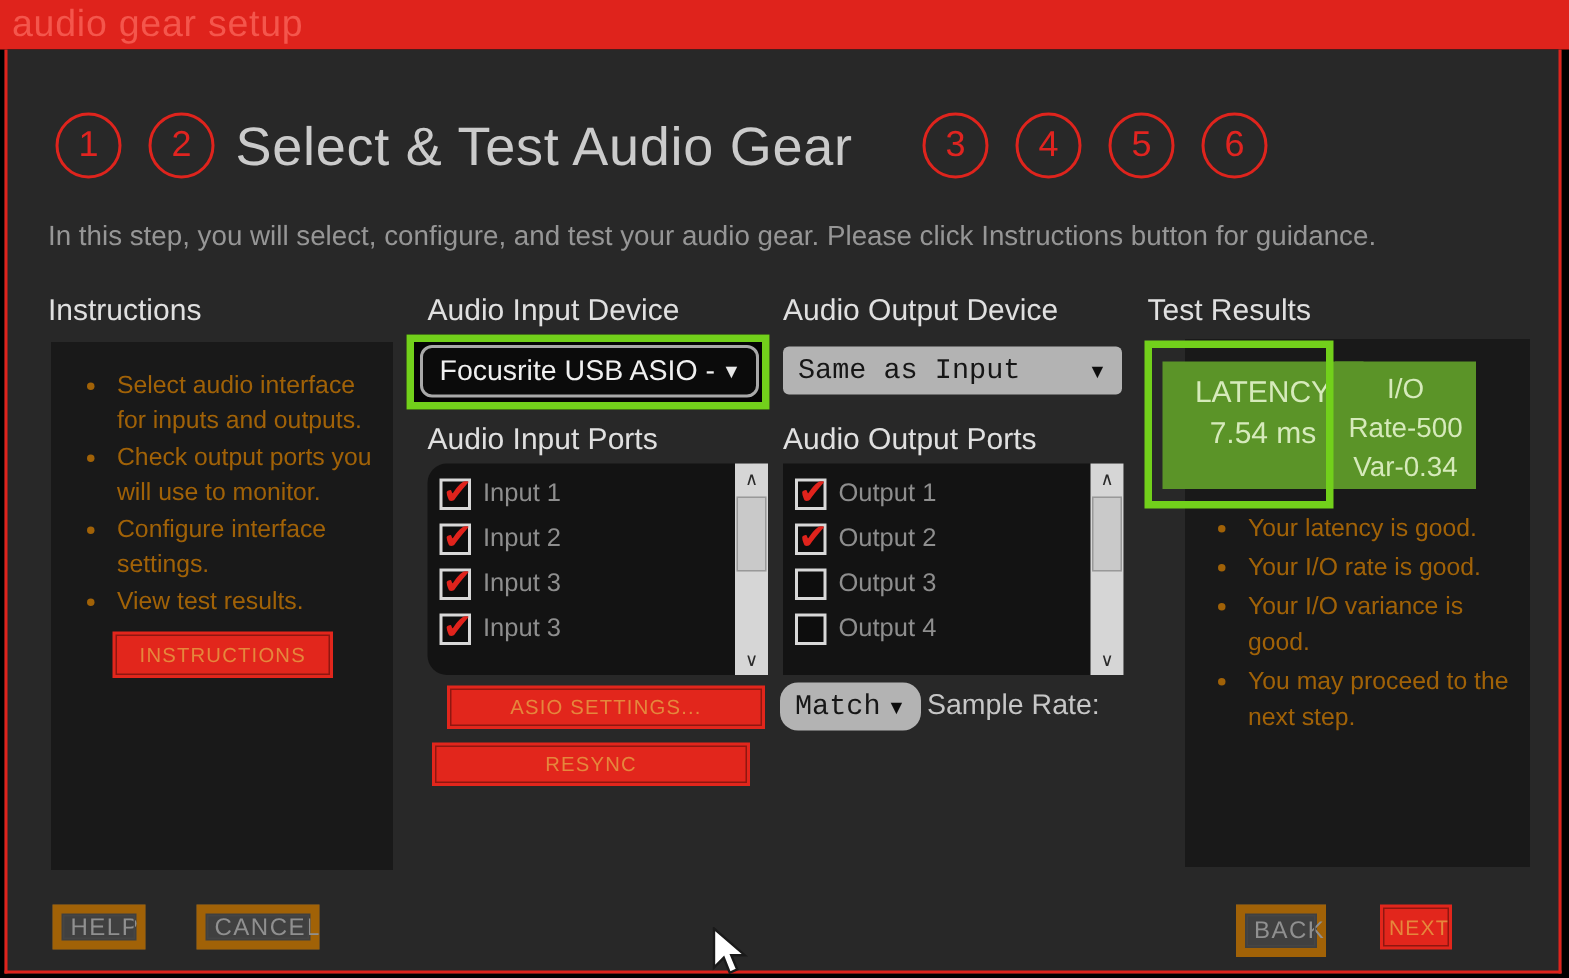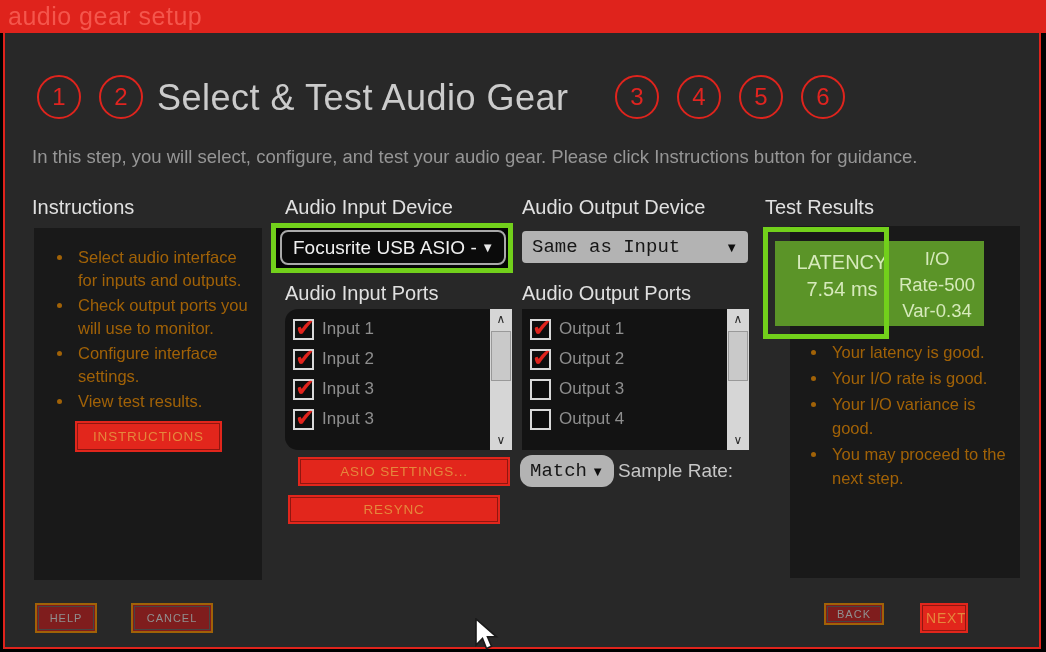--- a/index.html
+++ b/index.html
@@ -32,29 +32,29 @@
 
   ul.bullets{margin:0;padding:18px 8px 0 40px;}
   ul.bullets li{font-size:16.5px;line-height:23px;color:#a16207;margin-bottom:2px;padding-left:4px;}
   #results-panel ul.bullets{padding:114px 6px 0 38px;}
   #results-panel ul.bullets li{line-height:24px;}
 
   
   .btn-red{position:absolute;background:#e2261c;border:none;color:#e5873c;cursor:pointer;
     font-size:13.5px;letter-spacing:0.8px;}
   .btn-red::before{content:"";position:absolute;inset:2px;border:1px solid #8f1710;pointer-events:none;}
-  .btn-gray{position:absolute;background:#7f1d1d;border:2px solid #a16207;color:#909090;cursor:pointer;
-    font-size:11px;letter-spacing:1px;}
+  .btn-gray{position:absolute;background:#404040;border:6px solid #a16207;color:#909090;cursor:pointer;
+    font-size:16px;letter-spacing:1px;}
   .btn-gray::before{content:"";position:absolute;inset:1px;border:1px solid #454545;pointer-events:none;}
   #instructions-btn{left:75px;top:421px;width:147px;height:31px;}
   #asio-btn{left:298px;top:457px;width:212px;height:29px;}
   #resync-btn{left:288px;top:495px;width:212px;height:29px;}
   #help-btn{left:35px;top:603px;width:62px;height:30px;}
   #cancel-btn{left:131px;top:603px;width:82px;height:30px;}
-  #back-btn{left:824px;top:603px;width:60px;height:22px;}
+  #back-btn{left:824px;top:603px;width:60px;height:35px;}
   #next-btn{left:920px;top:603px;width:48px;height:30px;font-size:14px;}
 
   
   .highlight{position:absolute;border:5px solid #72d01b;}
   #input-highlight{left:271px;top:223px;width:242px;height:50px;background:#040404;}
   #latency-highlight{left:763px;top:227px;width:126px;height:112px;background:transparent;z-index:5;}
 
   
   .dd-dark{position:absolute;left:280px;top:230px;width:226px;height:35px;background:#0b0b0b;
     border:2px solid #a9a9a9;border-radius:8px;display:flex;align-items:center;cursor:pointer;z-index:2;}

